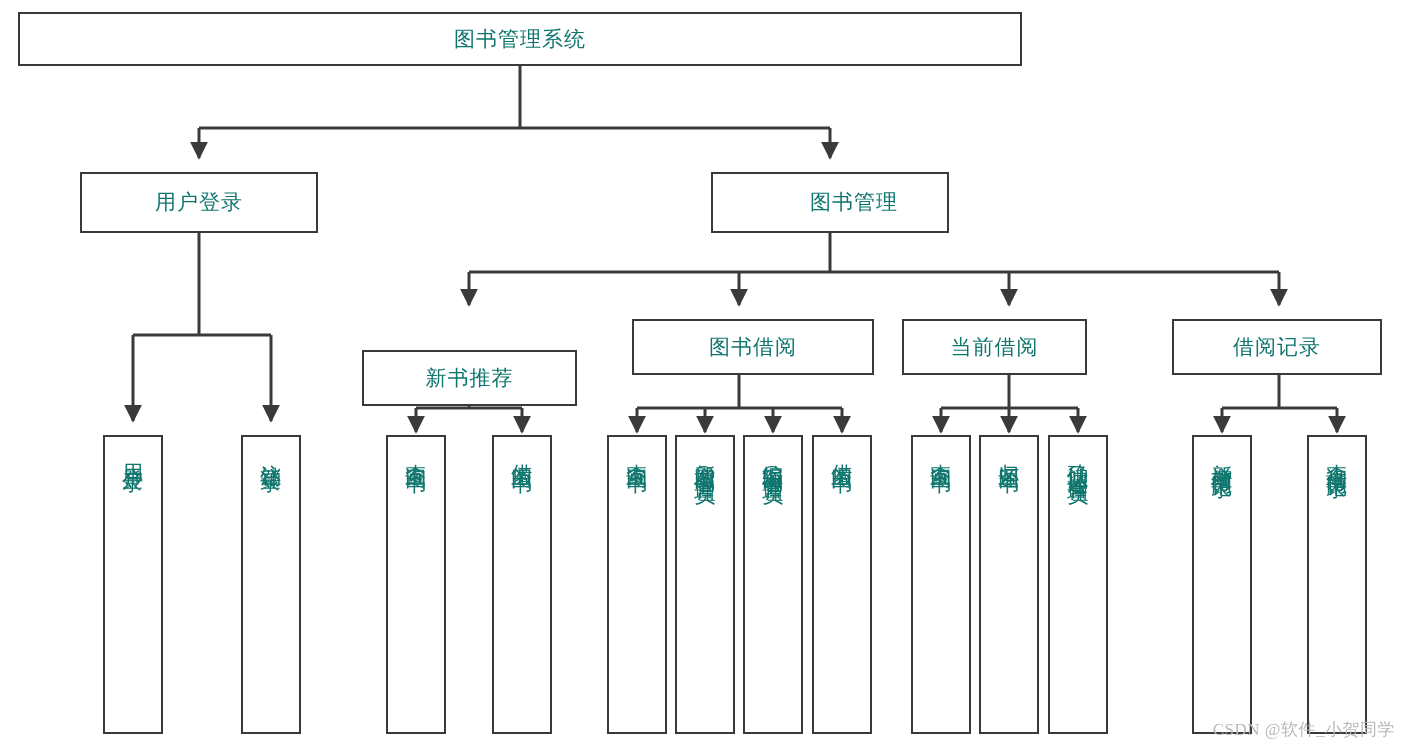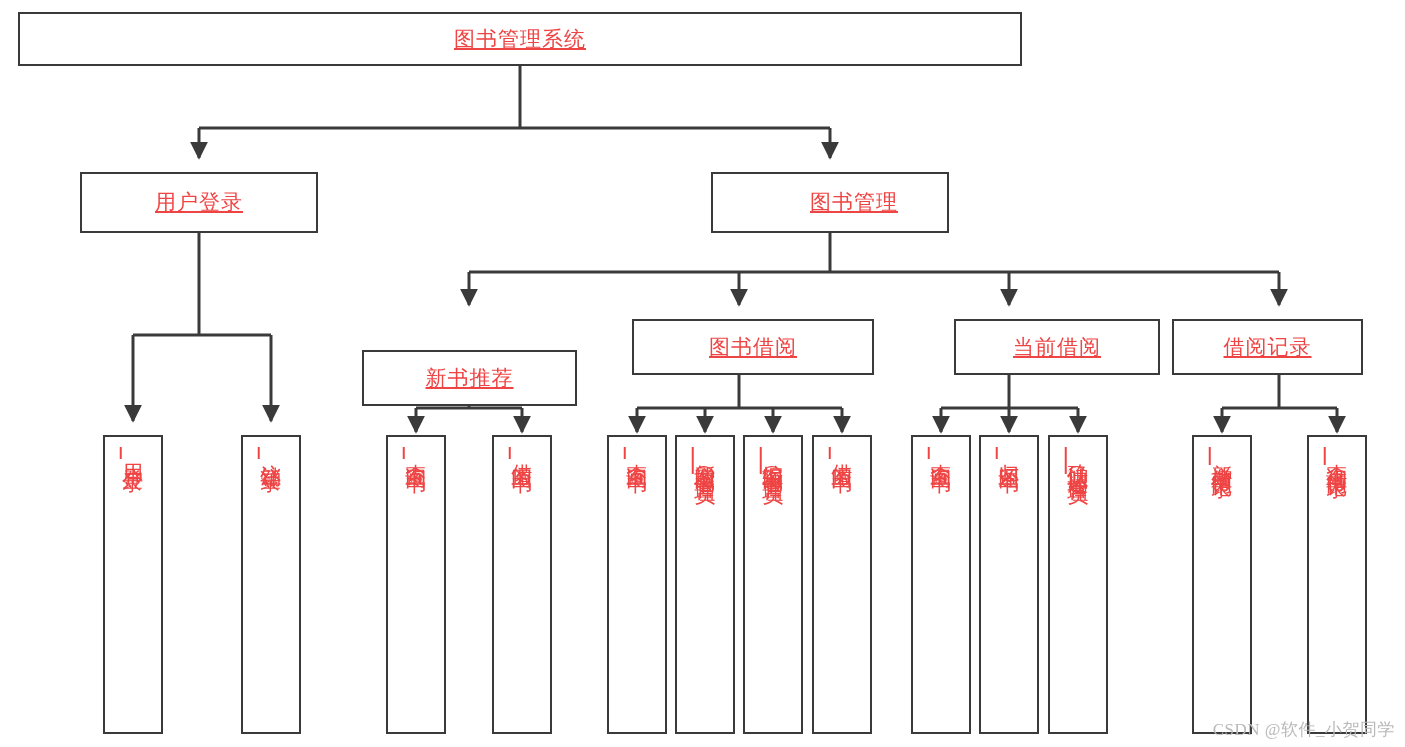--- a/index.html
+++ b/index.html
@@ -34,22 +34,21 @@
     align-items: center;
     justify-content: center;
     color: #1d1d1d;
     z-index: 2;
   }
   .node .label {
     font-size: 21px;
     line-height: 1.15;
     letter-spacing: 1px;
     white-space: nowrap;
-    color: #ef4444;
-    text-decoration: underline;
+    color: #0f766e;
   }
   .node.vertical {
     align-items: flex-start;
     padding-top: 10px;
   }
   .node.vertical .label {
     writing-mode: vertical-rl;
     text-orientation: upright;
     font-size: 21px;
     line-height: 1.5;
@@ -135,24 +134,24 @@
   <div class="node" style="left:711px; top:172px; width:238px; height:61px;padding-left:48px;">
     <span class="label">图书管理</span>
   </div>
 
   <div class="node" style="left:362px; top:319px; width:215px; height:56px;margin-top:31px;">
     <span class="label">新书推荐</span>
   </div>
   <div class="node" style="left:632px; top:319px; width:242px; height:56px;">
     <span class="label">图书借阅</span>
   </div>
-  <div class="node" style="left:954px; top:319px; width:206px; height:56px;">
+  <div class="node" style="left:902px; top:319px; width:185px; height:56px;">
     <span class="label">当前借阅</span>
   </div>
-  <div class="node" style="left:1172px; top:319px; width:191px; height:56px;">
+  <div class="node" style="left:1172px; top:319px; width:210px; height:56px;">
     <span class="label">借阅记录</span>
   </div>
 
   <div class="node vertical" style="left:103px; top:435px; width:60px; height:299px;">
     <span class="label">用户登录</span>
   </div>
   <div class="node vertical" style="left:241px; top:435px; width:60px; height:299px;">
     <span class="label">注销登录</span>
   </div>
 

